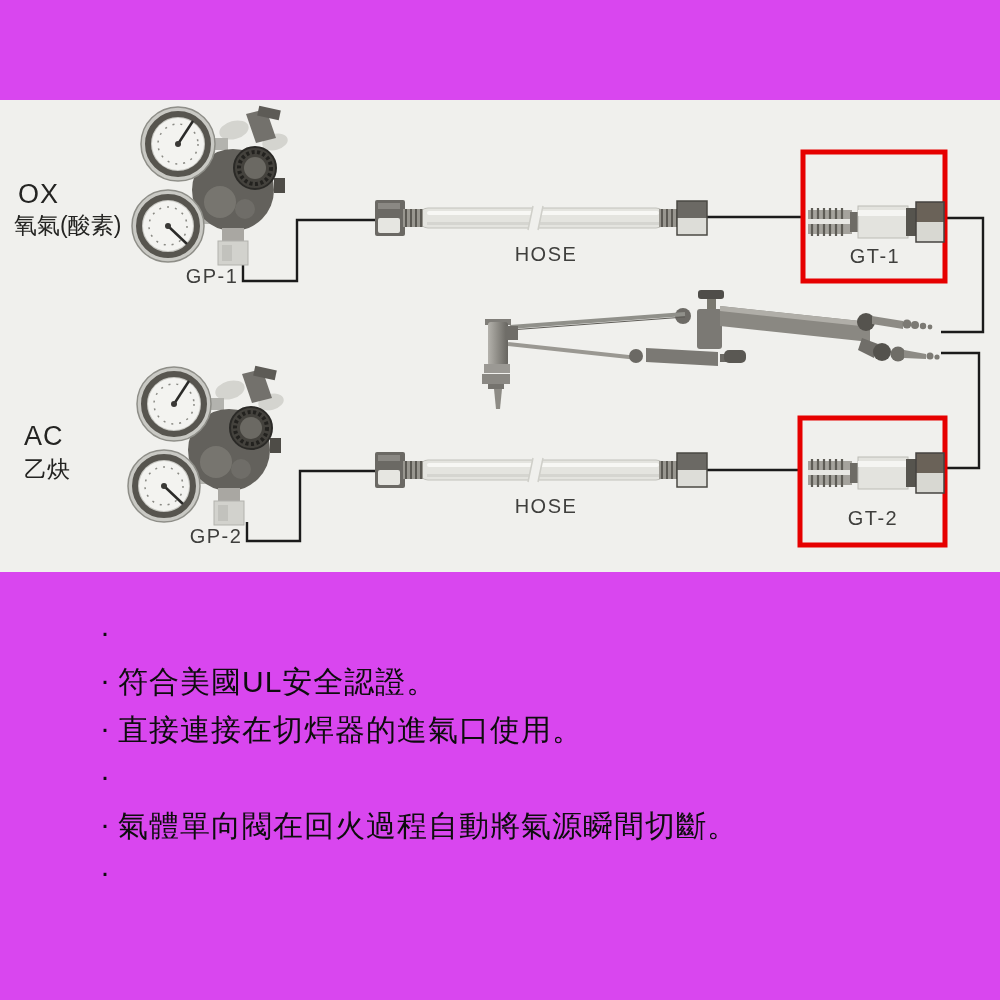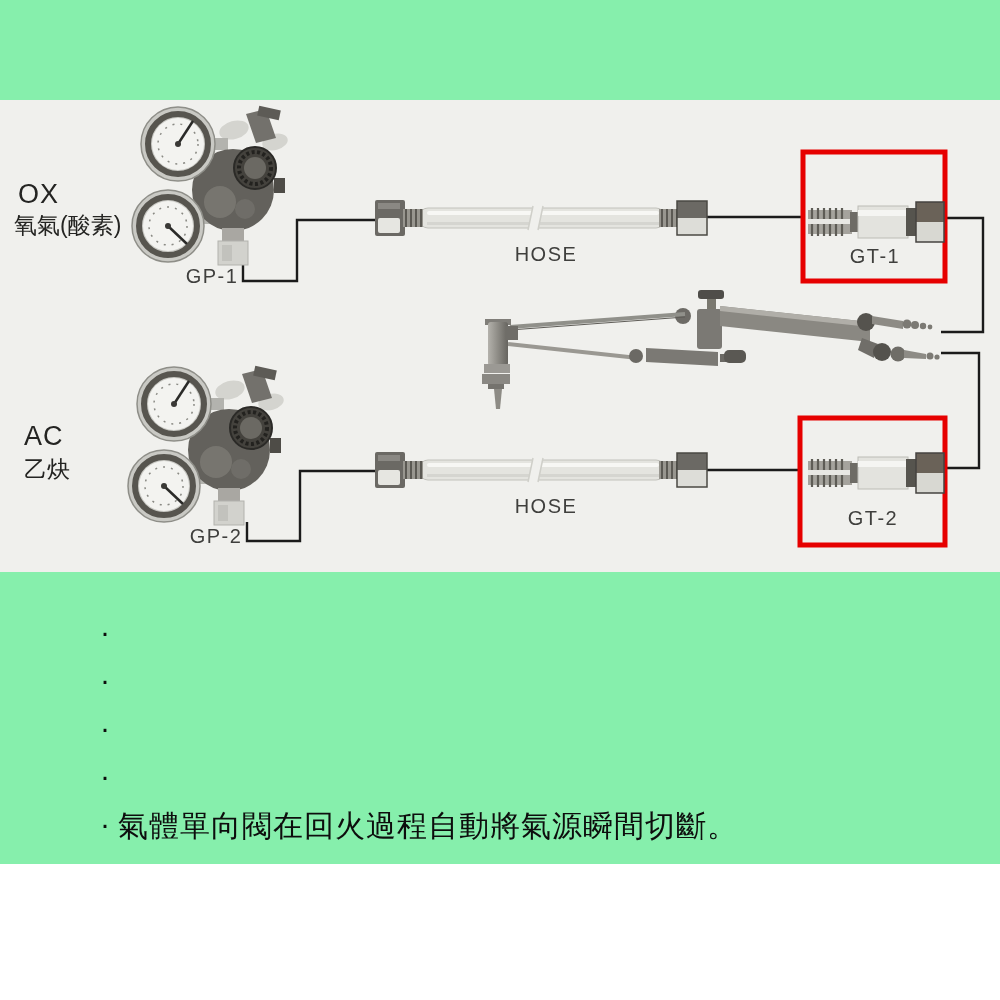--- a/index.html
+++ b/index.html
@@ -1,16 +1,16 @@
 <!DOCTYPE html>
 <html><head>
 <meta charset="utf-8">
 <style>
   html,body{margin:0;padding:0;background:#ffffff;}
-  .page{position:relative;width:1000px;height:864px;background:#86efac;overflow:hidden;
+  .page{position:relative;width:1000px;height:1000px;background:#d946ef;overflow:hidden;
         font-family:"Liberation Sans","DejaVu Sans",sans-serif;}
   .diagram-panel{position:absolute;left:0;top:100px;width:1000px;height:472px;background:#f0f0ed;}
   .diagram-panel svg{display:block;width:1000px;height:472px;}
 
   
   text{font-family:"Liberation Sans","DejaVu Sans",sans-serif;}
   .part-lbl{fill:#3f3f3d;font-size:20px;letter-spacing:1.5px;}
   .gas-code{fill:#242422;font-size:27px;letter-spacing:1px;}
   .gas-name{fill:#242422;font-size:23px;}
   .conn{stroke:#1b1b1b;stroke-width:2.4;fill:none;}
@@ -186,23 +186,25 @@
       <text class="part-lbl" x="873" y="425" text-anchor="middle">GT-2</text>
     </svg>
   </div>
 
   <ul class="features">
     <li class="feature-line">
       <span class="feature-dot">·</span>
     </li>
     <li class="feature-line">
       <span class="feature-dot">·</span>
-    </li>
-    <li class="feature-line">
-      <span class="feature-dot">·</span>
+      <span>符合美國UL安全認證。</span>
+    </li>
+    <li class="feature-line">
+      <span class="feature-dot">·</span>
+      <span>直接連接在切焊器的進氣口使用。</span>
     </li>
     <li class="feature-line">
       <span class="feature-dot">·</span>
     </li>
     <li class="feature-line">
       <span class="feature-dot">·</span>
       <span>氣體單向閥在回火過程自動將氣源瞬間切斷。</span>
     </li>
     <li class="feature-line">
       <span class="feature-dot">·</span>

